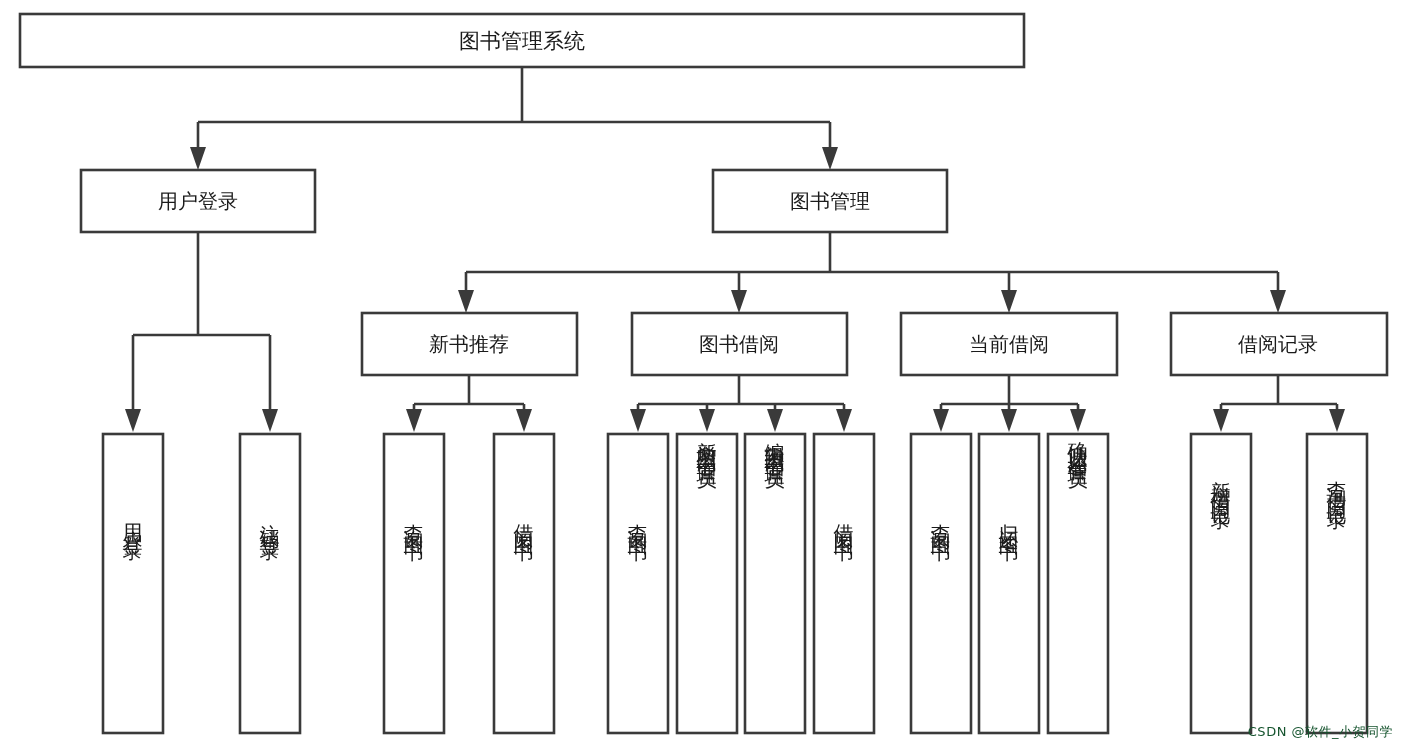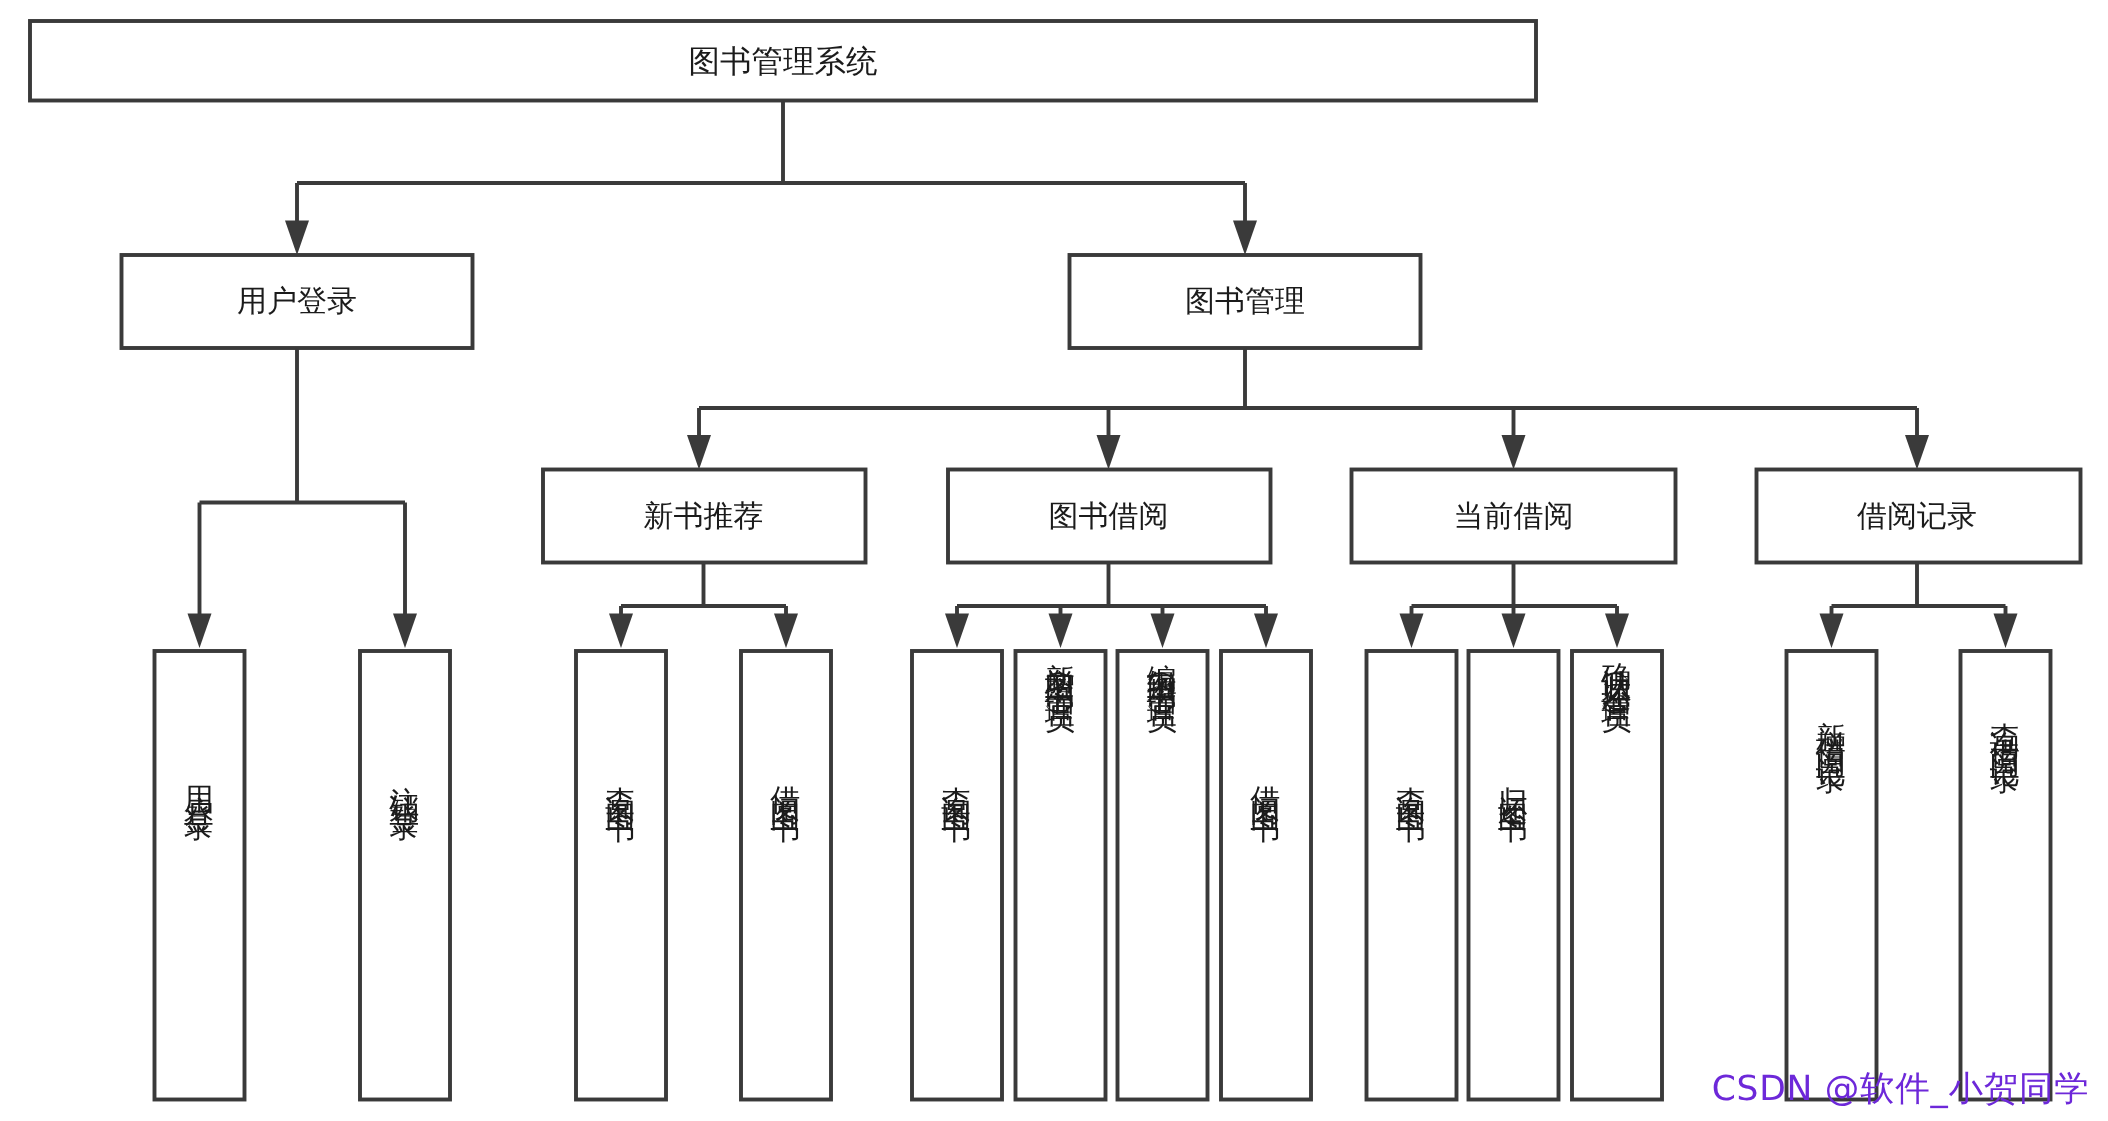--- a/index.html
+++ b/index.html
@@ -57,22 +57,22 @@
   }
   .arrow-head {
     fill: #3a3a3a;
     stroke: none;
   }
   .watermark {
     position: absolute;
     right: 12px;
     bottom: 6px;
     font-family: "DejaVu Sans", "Liberation Sans", sans-serif;
-    font-size: 23px;
-    color: #6d28d9;
+    font-size: 13px;
+    color: #14532d;
     white-space: nowrap;
     letter-spacing: 0.5px;
     pointer-events: none;
   }
 </style>
 </head>
 <body>
 
 <div id="diagram-root">
 

